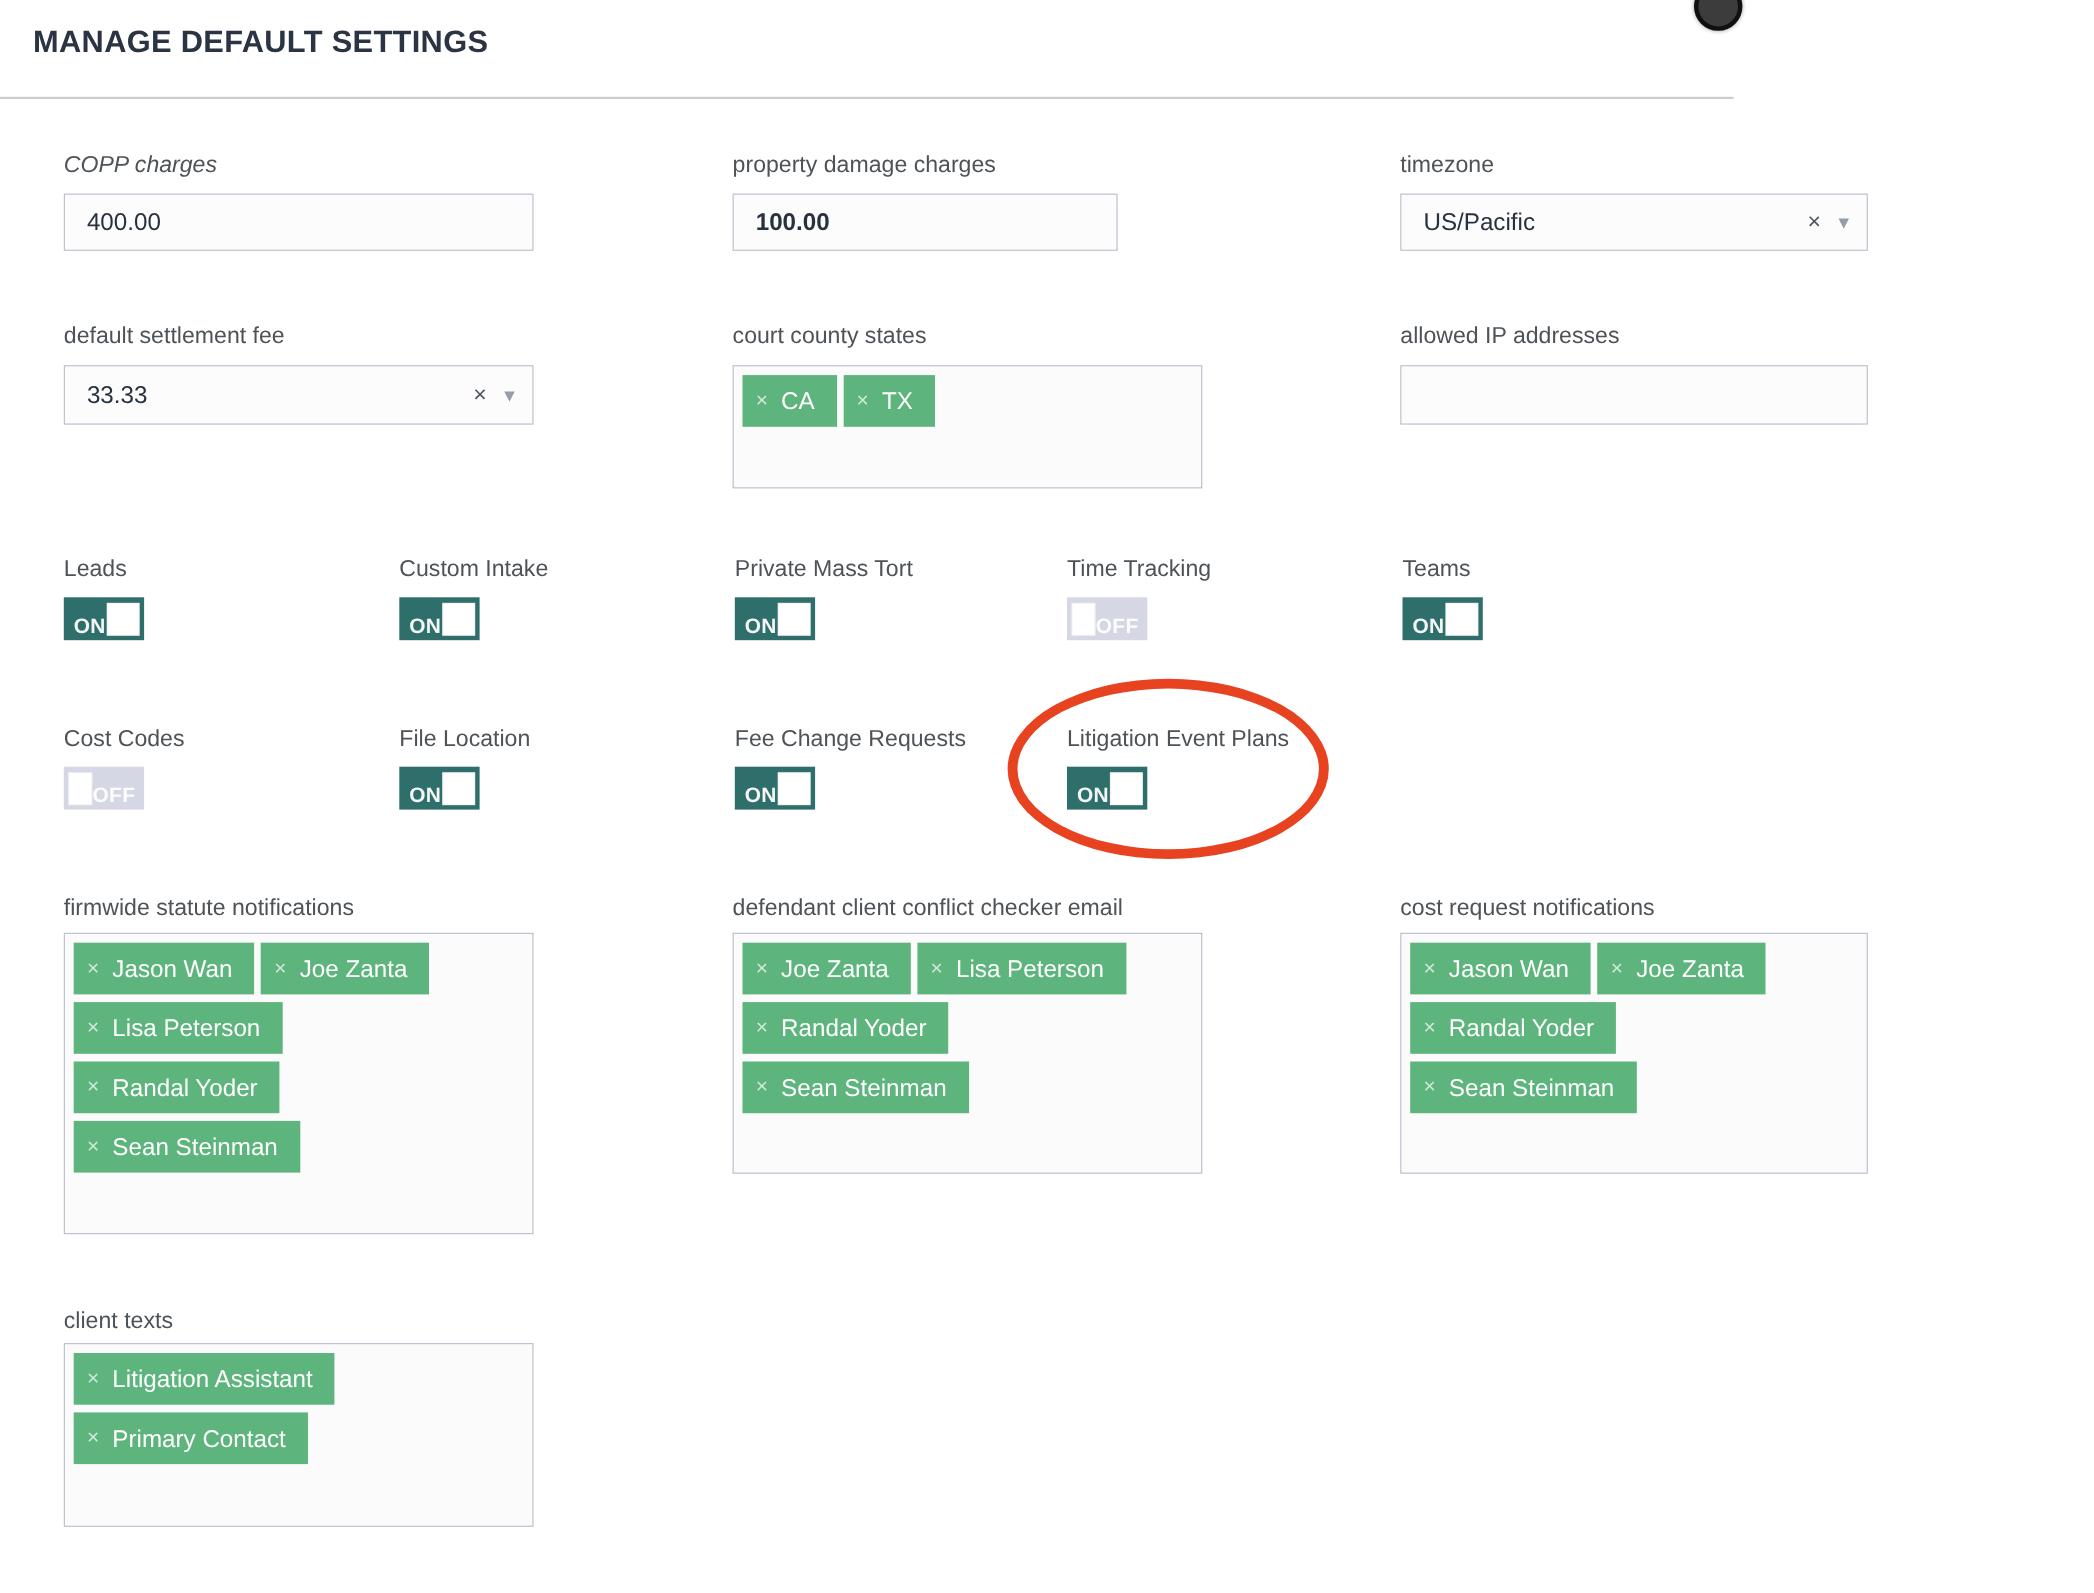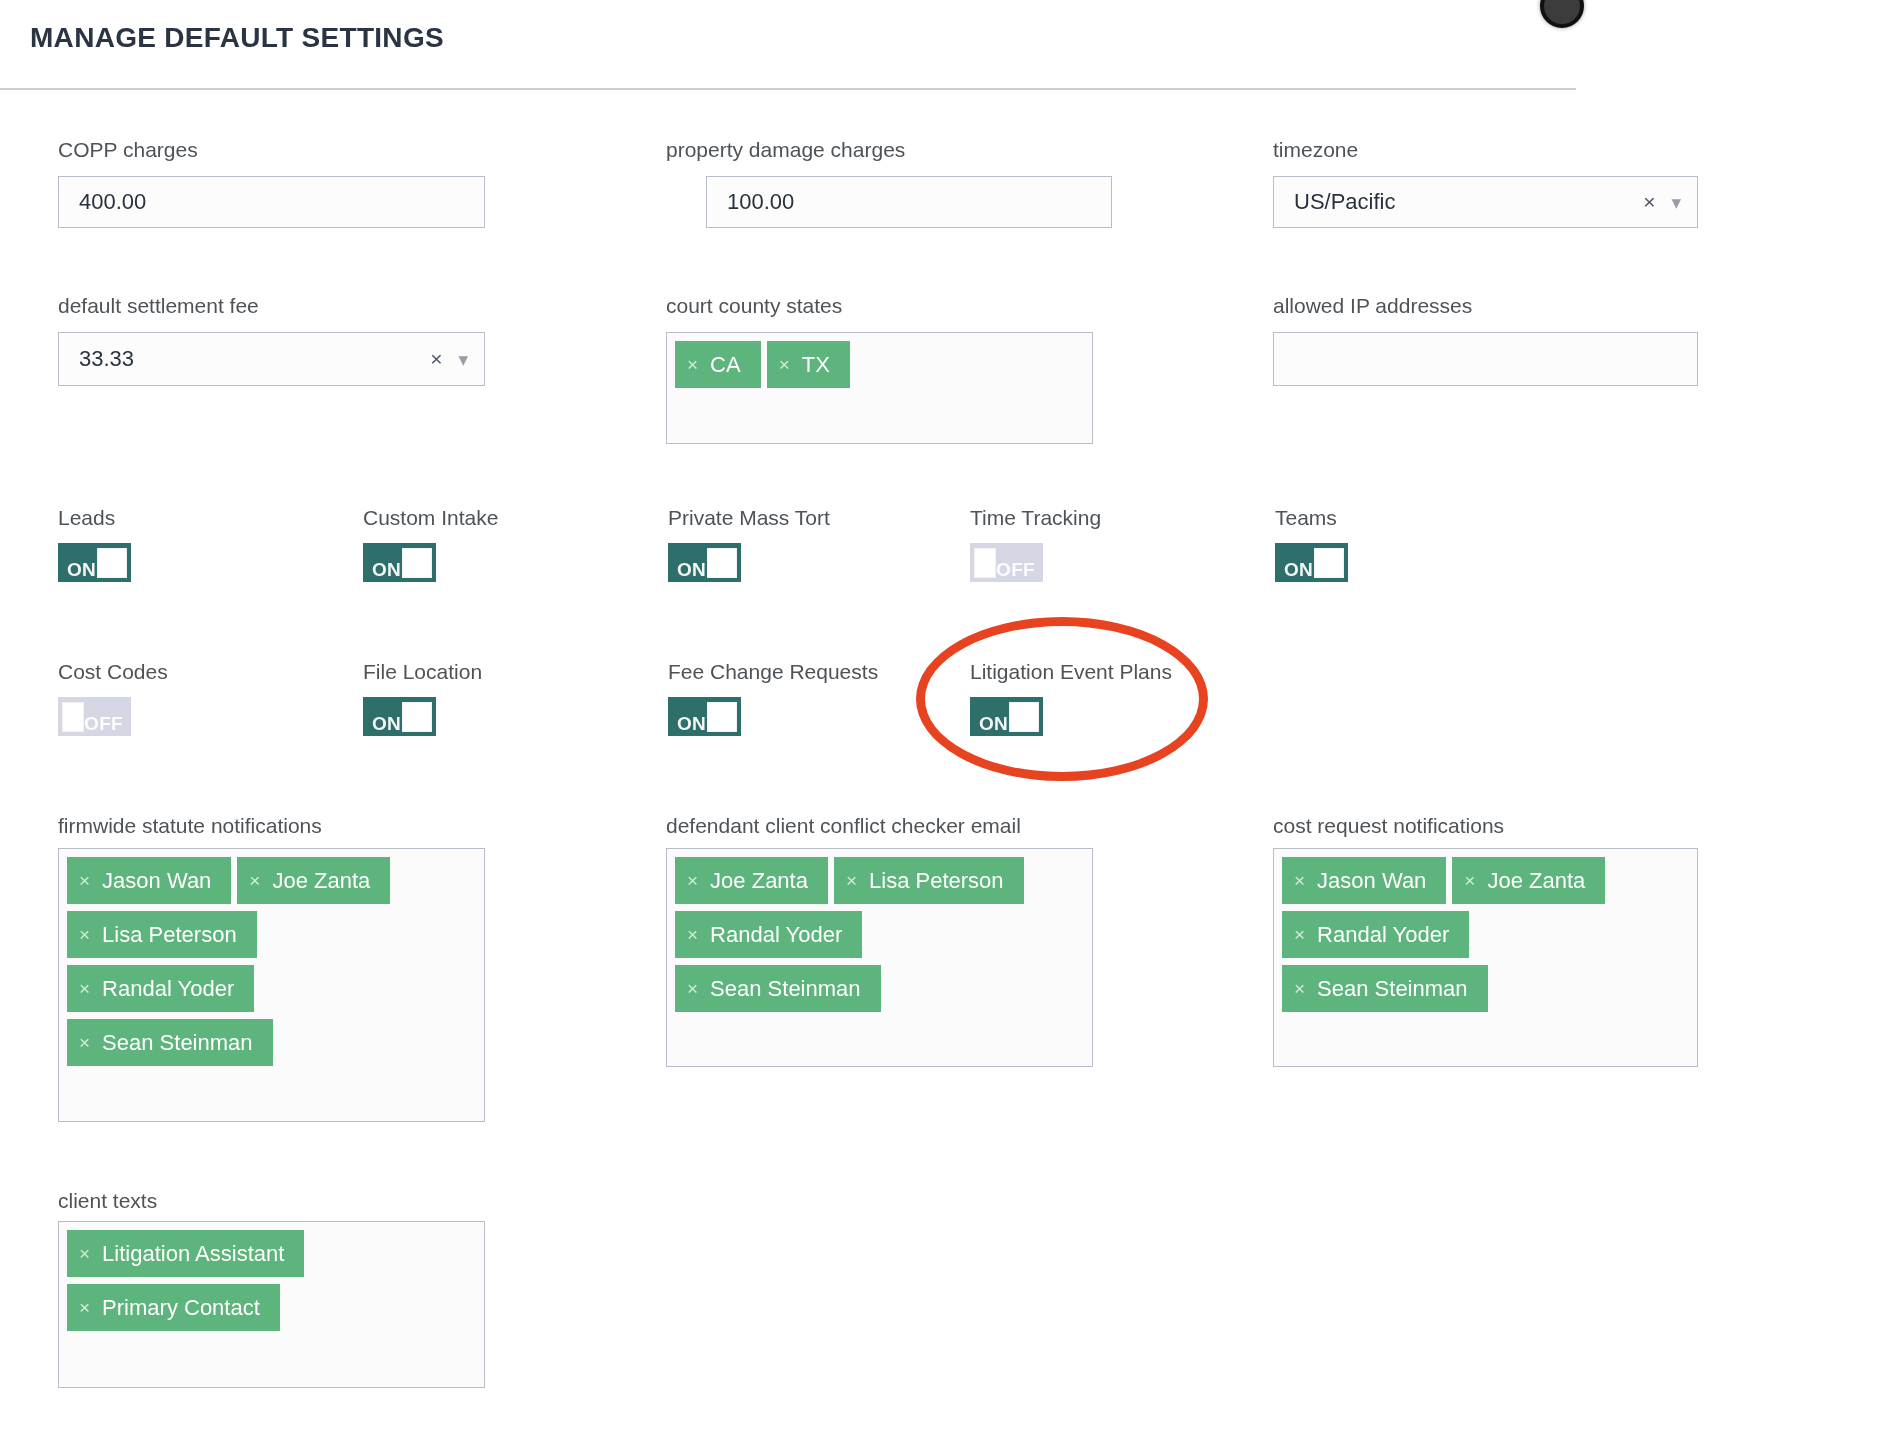--- a/index.html
+++ b/index.html
@@ -46,28 +46,28 @@
 </head>
 <body>
 
 <div class="canvas">
 
   <div class="header">
     <div class="page-title">MANAGE DEFAULT SETTINGS</div>
     <div class="corner-dot"></div>
   </div>
 
-  <div class="flabel" style="left:58px;top:138px;">COPP charges</div>
+  <div class="flabel" style="left:58px;top:138px;font-style:italic;">COPP charges</div>
   <div class="flabel" style="left:666px;top:138px;">property damage charges</div>
   <div class="flabel" style="left:1273px;top:138px;">timezone</div>
 
   <div class="input" style="left:58px;top:176px;width:427px;">
     <span class="sel-value">400.00</span>
   </div>
-  <div class="input" style="left:706px;top:176px;width:406px;">
+  <div class="input" style="left:666px;top:176px;width:350px;font-weight:bold;">
     <span class="sel-value">100.00</span>
   </div>
   <div class="input select" style="left:1273px;top:176px;width:425px;">
     <span class="sel-value">US/Pacific</span>
     <span class="sel-clear">×</span>
     <span class="sel-caret">▾</span>
   </div>
 
   <div class="flabel" style="left:58px;top:294px;">default settlement fee</div>
   <div class="flabel" style="left:666px;top:294px;">court county states</div>

